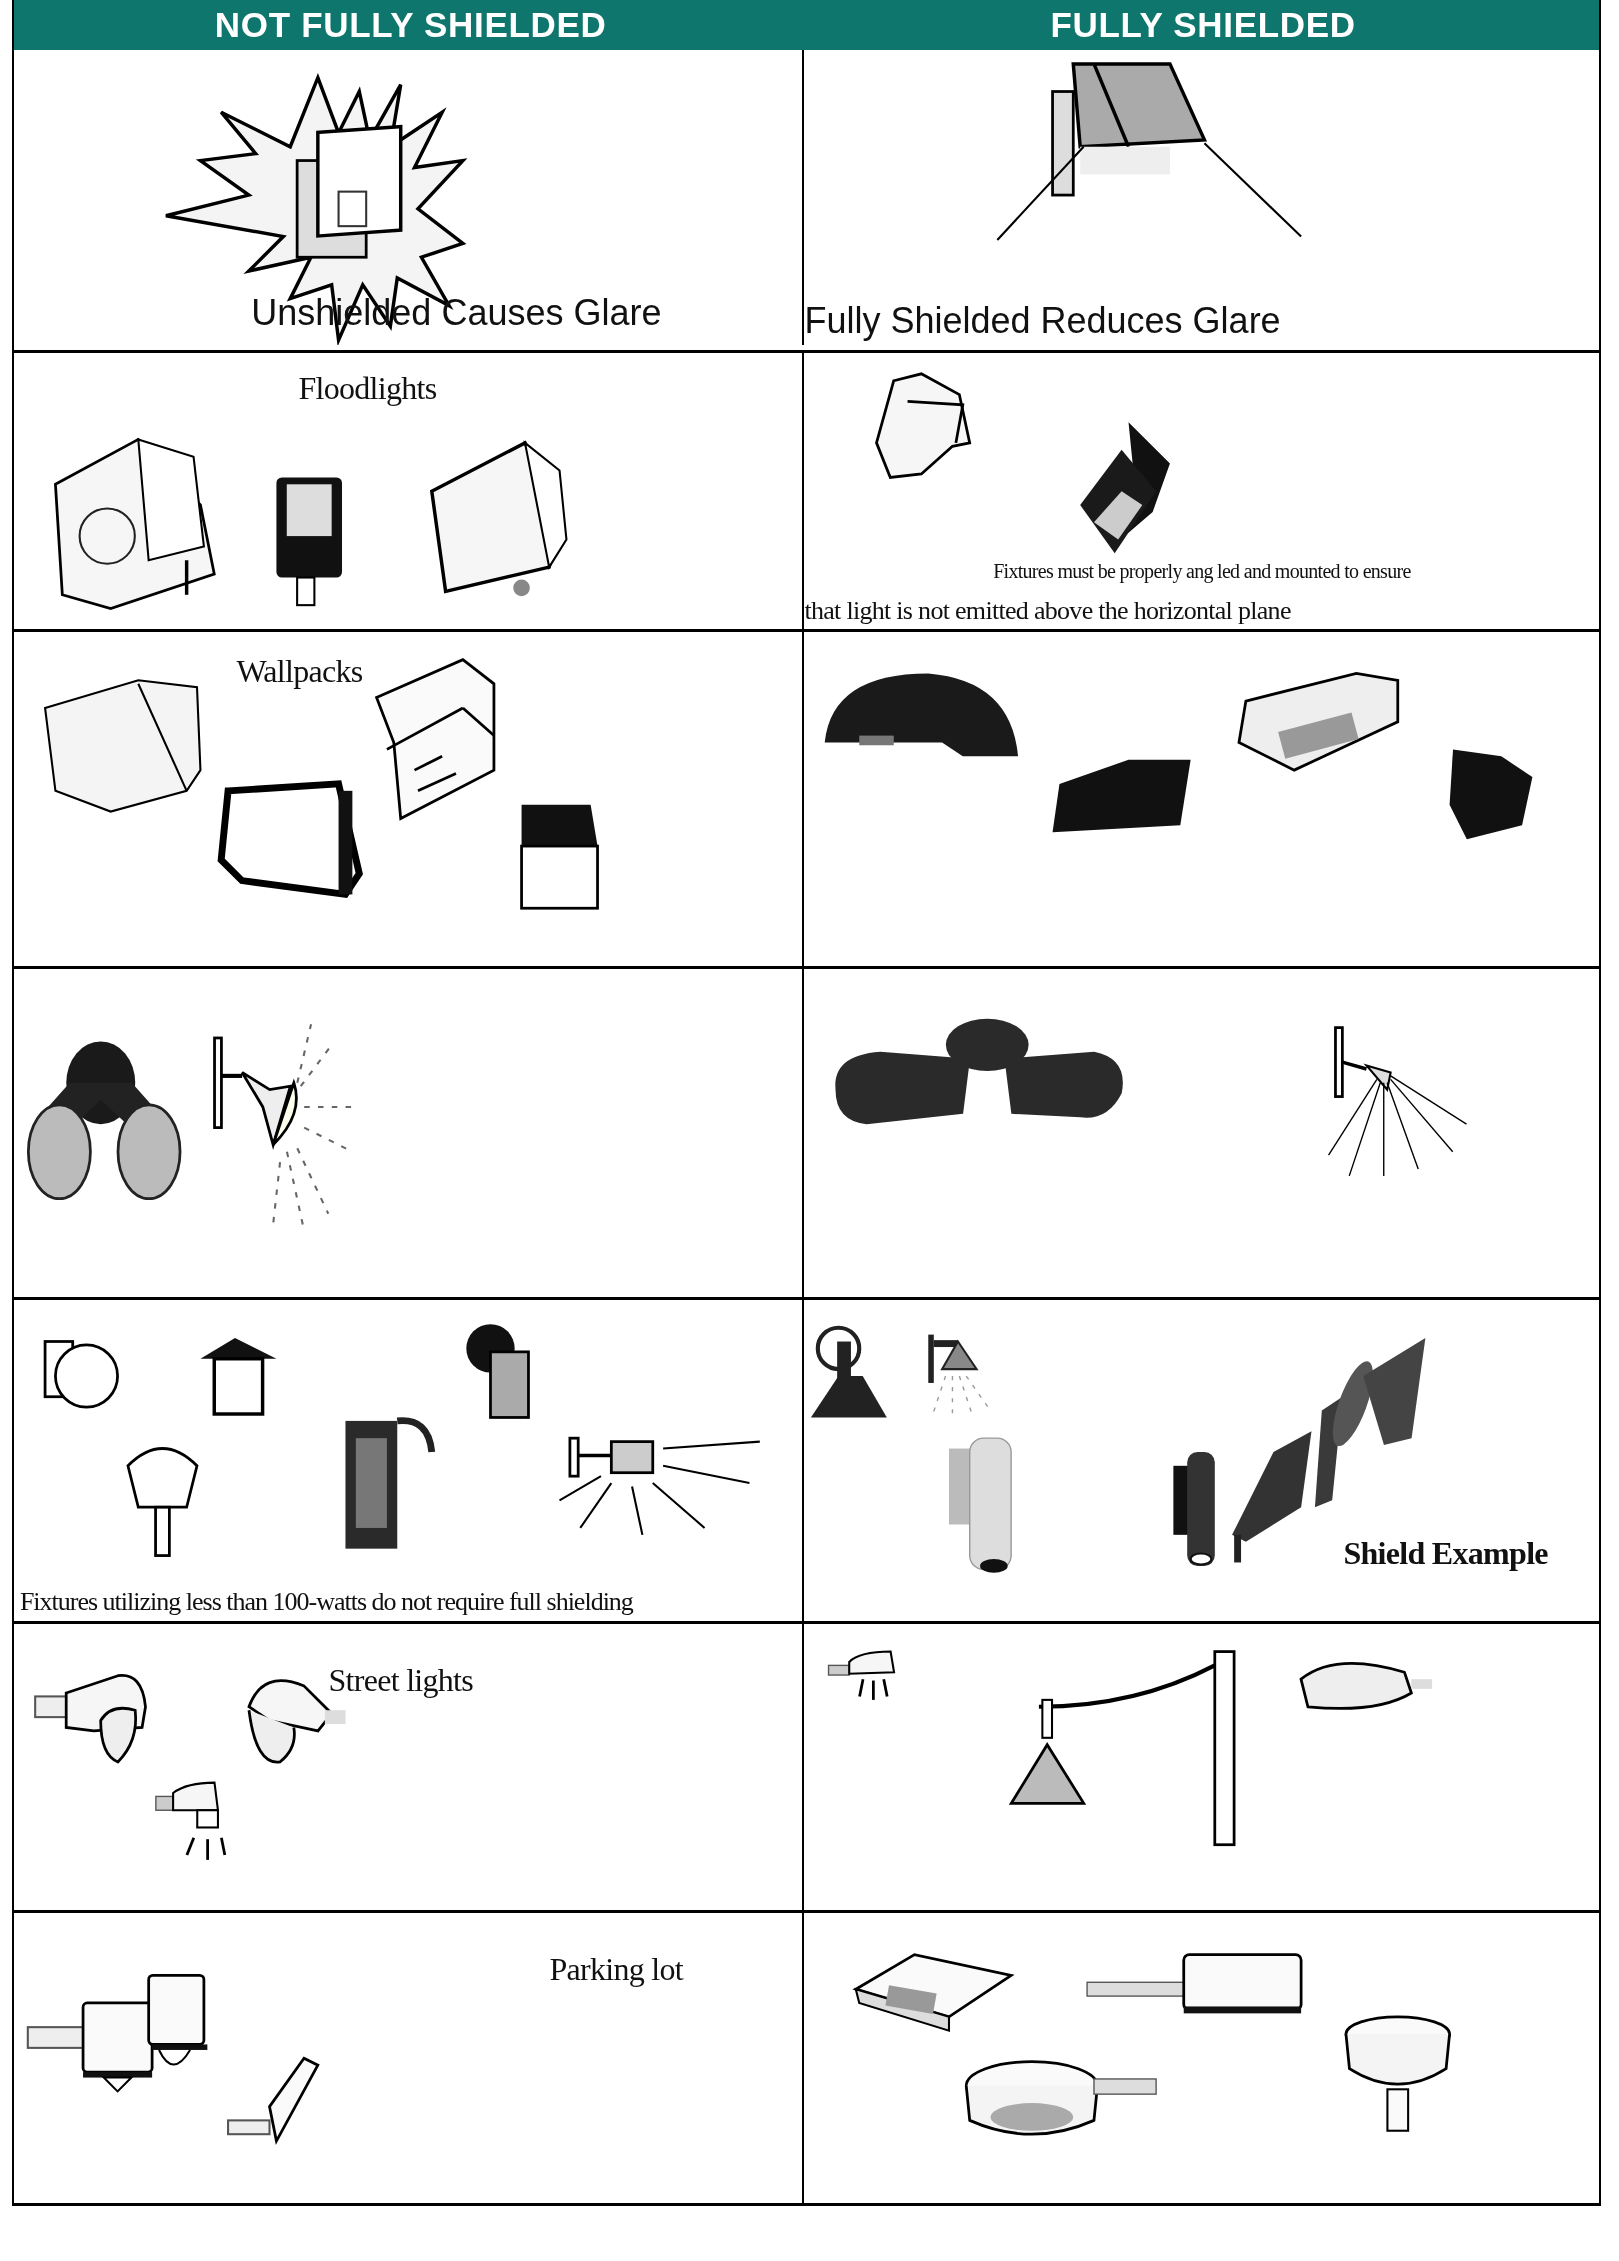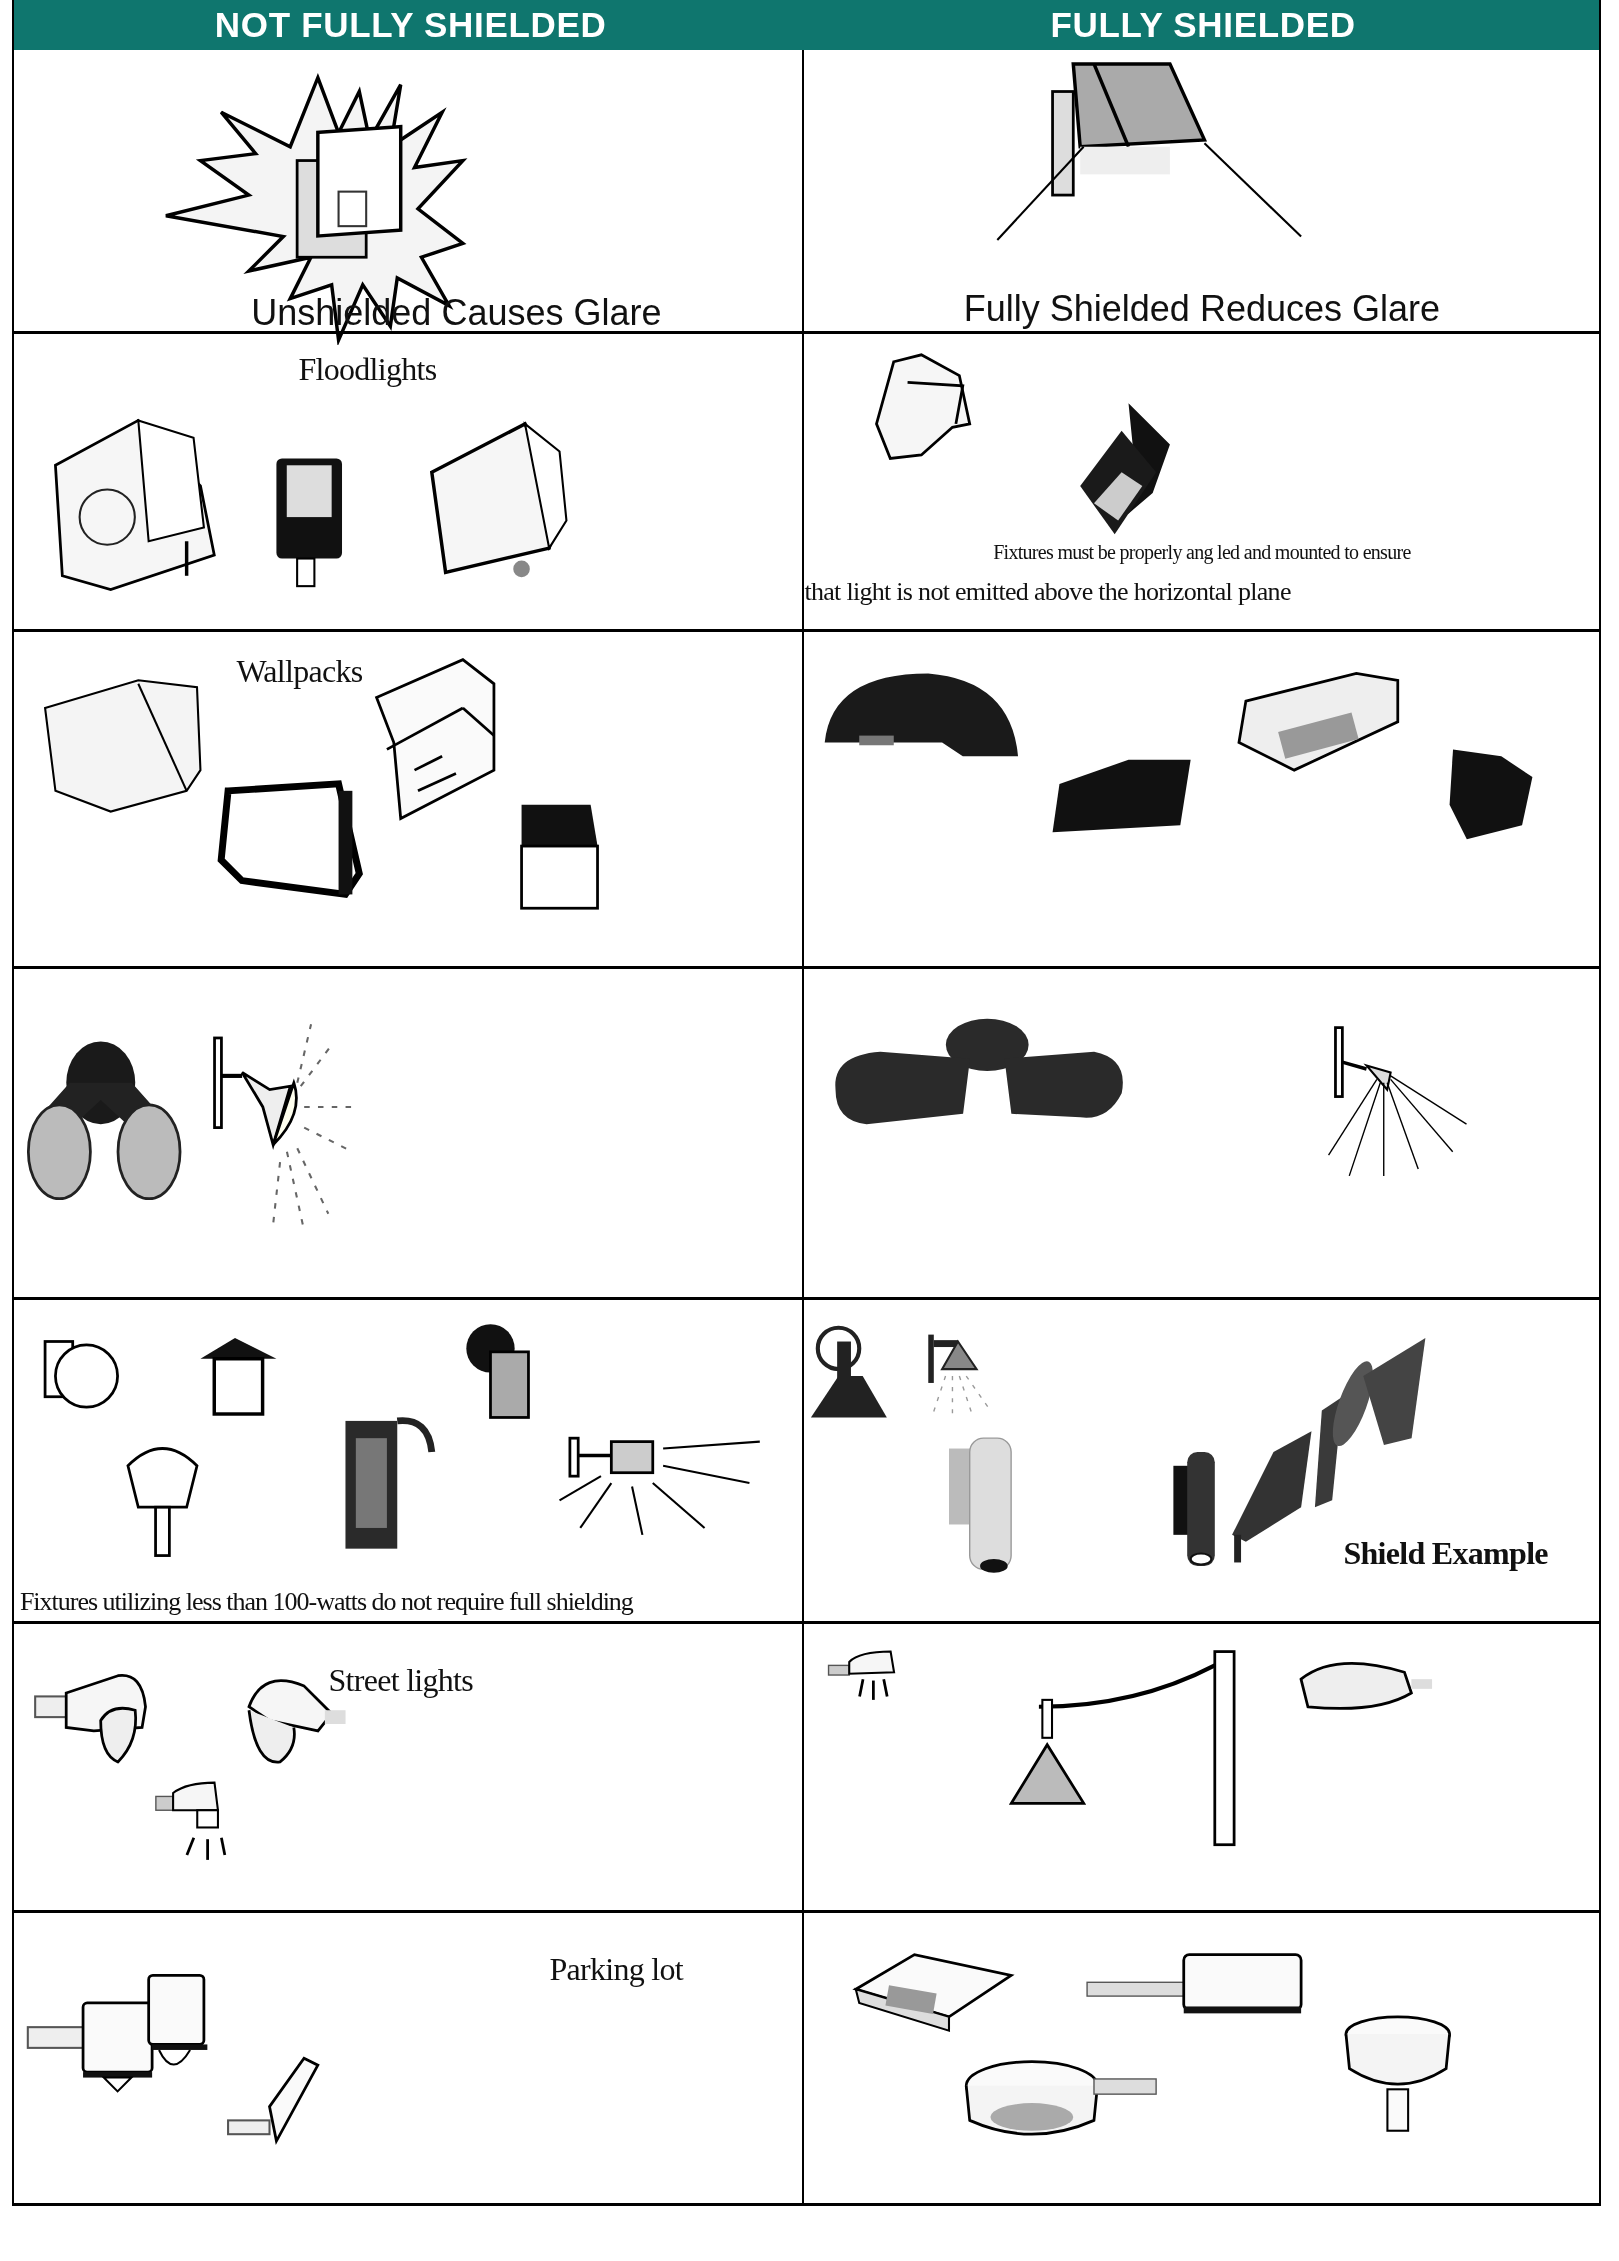--- a/index.html
+++ b/index.html
@@ -37,25 +37,25 @@
     </div>
     <div class="cell r">
       <svg width="794" height="295" viewBox="0 0 1150 427">
         <rect x="360" y="60" width="30" height="150" fill="#ddd" stroke="#000" stroke-width="4"></rect>
         <polygon points="390,20 530,20 580,130 400,140" fill="#aaa" stroke="#000" stroke-width="5"></polygon>
         <line x1="420" y1="20" x2="470" y2="140" stroke="#000" stroke-width="5"></line>
         <rect x="400" y="140" width="130" height="40" fill="#eee"></rect>
         <line x1="405" y1="140" x2="280" y2="275" stroke="#000" stroke-width="3"></line>
         <line x1="580" y1="135" x2="720" y2="270" stroke="#000" stroke-width="3"></line>
       </svg>
-      <div class="cap-sans" style="left:0;width:100%;text-align:center;top:238px;">Fully Shielded Reduces Glare</div>
-    </div>
-  </div>
-
-  <div class="row" style="top:331px;height:344px;">
+      <div class="cap-sans" style="left:0;width:100%;text-align:left;top:250px;">Fully Shielded Reduces Glare</div>
+    </div>
+  </div>
+
+  <div class="row" style="top:350px;height:344px;">
     <div class="cell l">
       <div class="cap-serif" style="left:284px;top:17.3px;">Floodlights</div>
       <svg width="790" height="284" viewBox="0 0 1144 411">
         <g>
           <polygon points="60,190 180,125 270,220 290,320 140,370 70,350" fill="#f6f6f6" stroke="#000" stroke-width="4"></polygon>
           <polygon points="180,125 260,150 275,280 195,300" fill="#fff" stroke="#000" stroke-width="3"></polygon>
           <circle cx="135" cy="265" r="40" fill="none" stroke="#222" stroke-width="3"></circle>
           <line x1="250" y1="300" x2="250" y2="350" stroke="#000" stroke-width="5"></line>
         </g>
         <g>

